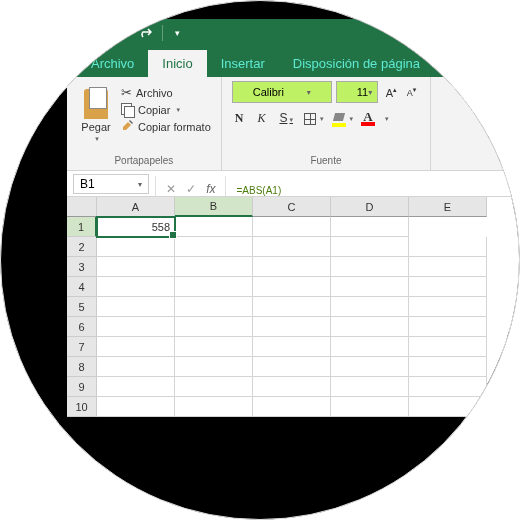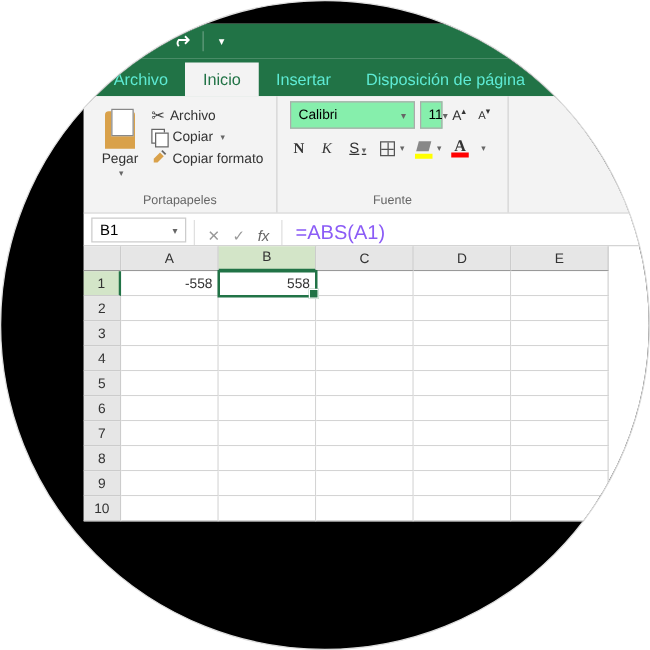--- a/index.html
+++ b/index.html
@@ -23,21 +23,21 @@
     .paste-label { font-size: 11px; color: #333; }
     .clip-actions { display: flex; flex-direction: column; gap: 3px; font-size: 11px; color: #333; padding-top: 4px; }
     .clip-act { display: flex; align-items: center; gap: 4px; cursor: pointer; }
     .scissors { color: #444; font-size: 13px; }
     .copy-i { display: inline-block; width: 13px; height: 13px; position: relative; }
     .copy-i::before, .copy-i::after { content: ''; position: absolute; width: 9px; height: 10px; border: 1px solid #666; background: #fff; }
     .copy-i::before { left: 0; top: 0; }
     .copy-i::after { left: 3px; top: 3px; }
     .brush { color: #d9a14a; font-size: 13px; }
     .font-row1 { display: flex; gap: 4px; align-items: center; margin-bottom: 6px; }
-    .font-select { background: #86efac; border: 1px solid #ababab; font-size: 11px; height: 22px; padding: 0 6px; display: flex; align-items: center; justify-content: space-between; cursor: pointer; }
+    .font-select { background: #bef264; border: 1px solid #ababab; font-size: 11px; height: 22px; padding: 0 20px; display: flex; align-items: center; justify-content: space-between; cursor: pointer; }
     .font-name { width: 100px; }
     .font-size { width: 18px; }
     .chev { font-size: 8px; color: #666; }
     .sizeupdown { display: flex; gap: 2px; }
     .aa { font-size: 11px; color: #333; cursor: pointer; border: 1px solid transparent; padding: 2px 3px; }
     .aa sup { font-size: 7px; }
     .font-row2 { display: flex; gap: 8px; align-items: center; }
     .fbtn { font-size: 12px; color: #333; cursor: pointer; font-family: 'Times New Roman', serif; padding: 2px 3px; }
     .bold { font-weight: bold; }
     .italic { font-style: italic; }
@@ -52,21 +52,21 @@
     .fill-bar { width: 14px; height: 4px; background: #ffff00; }
     .fontcolor-btn { display: inline-flex; flex-direction: column; align-items: center; cursor: pointer; }
     .fontcolor-a { font-size: 13px; color: #333; font-weight: bold; font-family: 'Times New Roman', serif; line-height: 11px; }
     .fontcolor-bar { width: 14px; height: 4px; background: #ff0000; }
     .formula-bar { display: flex; align-items: flex-end; height: 26px; border-bottom: 1px solid #d4d4d4; background: #fff; }
     .namebox { width: 76px; border: 1px solid #ccc; margin: 2px 6px; height: 20px; display: flex; align-items: center; justify-content: space-between; padding: 0 6px; font-size: 12px; background: #fff; }
     .fb-sep { width: 1px; height: 20px; background: #e0e0e0; }
     .fb-btns { display: flex; gap: 10px; padding: 0 10px; font-size: 12px; color: #999; }
     .fb-btn { cursor: pointer; }
     .fx { font-style: italic; font-family: Liberation Sans, sans-serif; color: #666; }
-    .fb-input { flex: 1; padding: 0 10px; font-size: 16px; color: #8b5cf6; }
+    .fb-input { flex: 1; padding: 0 10px; font-size: 10px; color: #4d7c0f; }
     .grid { display: flex; }
     .row-hdrs { display: flex; flex-direction: column; }
     .corner { width: 30px; height: 20px; background: #e6e6e6; border-right: 1px solid #ccc; border-bottom: 1px solid #999; }
     .row-hdr { width: 30px; height: 20px; background: #e6e6e6; border-right: 1px solid #ccc; border-bottom: 1px solid #ccc; font-size: 11px; color: #333; display: flex; align-items: center; justify-content: center; }
     .row-hdr.active { background: #d3e5c8; border-right: 2px solid #217346; }
     .cols { display: flex; flex-direction: column; }
     .col-hdrs { display: flex; }
     .col-hdr { width: 78px; height: 20px; background: #e6e6e6; border-right: 1px solid #ccc; border-bottom: 1px solid #999; font-size: 11px; color: #333; display: flex; align-items: center; justify-content: center; }
     .col-hdr.active { background: #d3e5c8; border-bottom: 2px solid #217346; }
     .cells-row { display: flex; }
@@ -218,21 +218,20 @@
       </div>
       <div class="cols">
         <div class="col-hdrs">
           <div class="col-hdr">A</div>
           <div class="col-hdr active">B</div>
           <div class="col-hdr">C</div>
           <div class="col-hdr">D</div>
           <div class="col-hdr">E</div>
         </div>
         <div class="cells-row">
-          <div class="cell">-558</div>
           <div class="cell selected">558</div>
           <div class="cell"></div>
           <div class="cell"></div>
           <div class="cell"></div>
         </div>
         <div class="cells-row">
             <div class="cell"></div>
             <div class="cell"></div>
             <div class="cell"></div>
             <div class="cell"></div>

